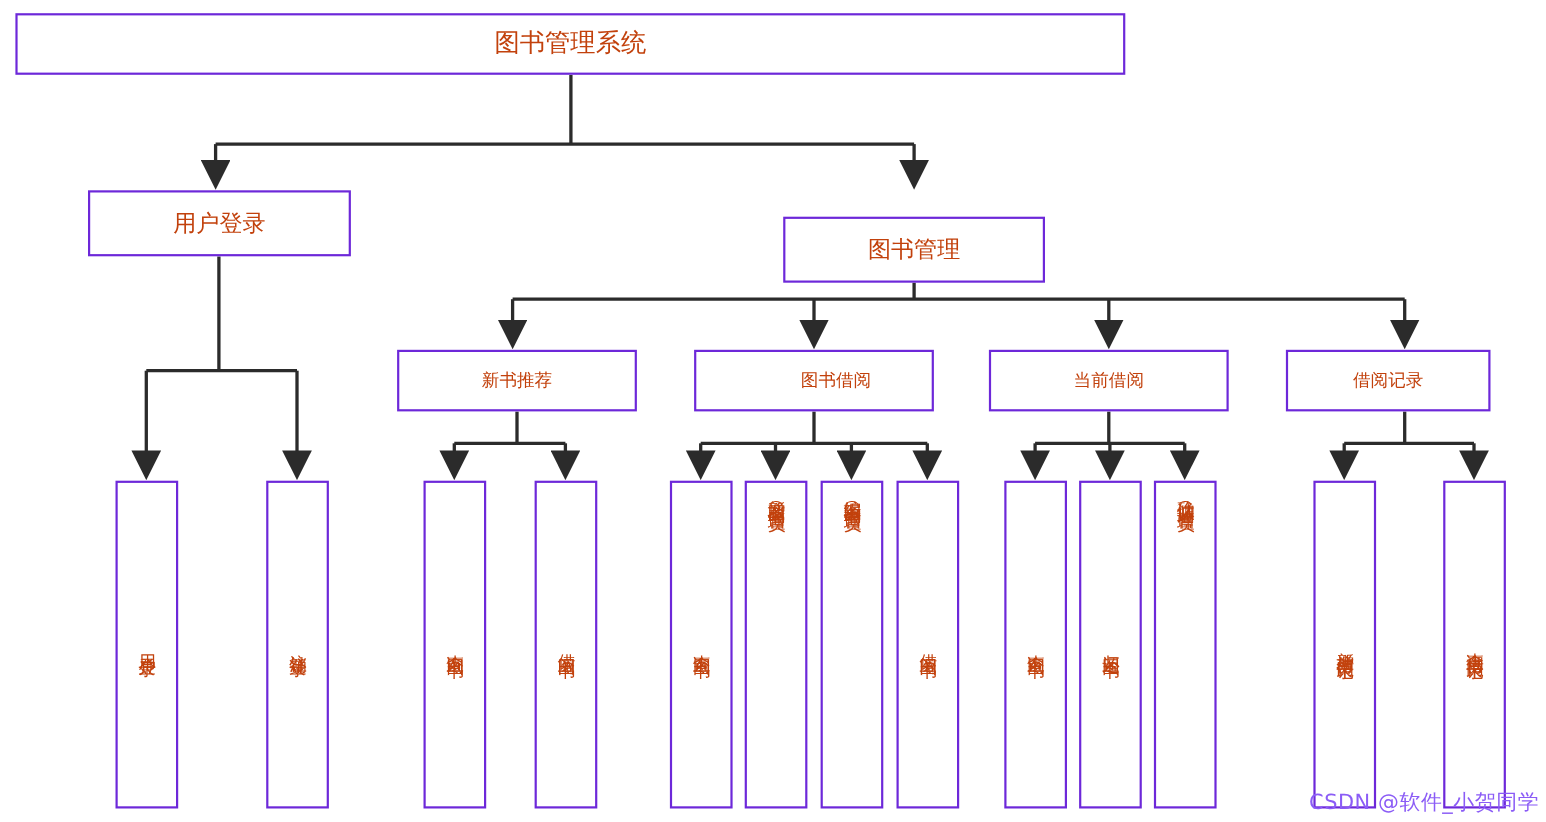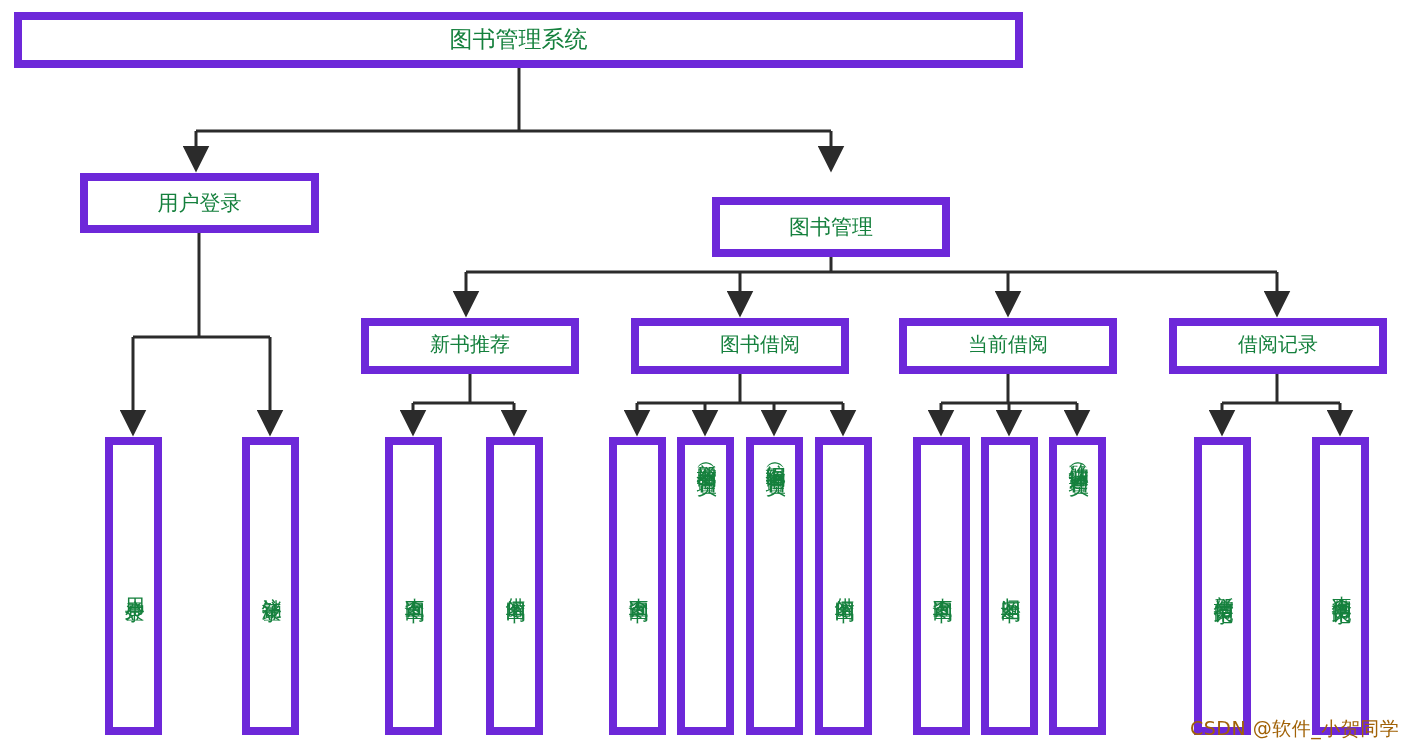--- a/index.html
+++ b/index.html
@@ -22,58 +22,57 @@
     position: absolute;
     left: 0;
     top: 0;
     width: 1405px;
     height: 747px;
     pointer-events: none;
   }
   .node {
     position: absolute;
     box-sizing: border-box;
-    border: 8px solid #6d28d9;
+    border: 2px solid #6d28d9;
     background: #ffffff;
     display: flex;
     align-items: center;
     justify-content: center;
-    color: #15803d;
+    color: #c2410c;
     line-height: 1.18;
   }
   .node.level0 {
     font-size: 23px;
   }
   .node.level1 {
     font-size: 21px;
   }
   .node.level2 {
-    font-size: 20px;
-    font-family: Liberation Mono, monospace;
+    font-size: 16px;
   }
   .leaf-label {
     writing-mode: vertical-rl;
     text-orientation: upright;
     letter-spacing: 2px;
     white-space: nowrap;
     display: block;
   }
   .node.leaf {
     align-items: center;
     justify-content: center;
     padding: 2px 0;
   }
   .node.leaf.top-align {
     align-items: flex-start;
     padding-top: 3px;
   }
   .watermark {
     position: absolute;
     font-size: 19px;
-    color: #a16207;
+    color: #8b5cf6;
     white-space: nowrap;
     letter-spacing: 0.5px;
   }
 </style>
 </head>
 <body>
 
 <div id="diagram-root">
 
   <svg id="edge-layer" viewBox="0 0 1405 747" width="1405" height="747" xmlns="http://www.w3.org/2000/svg">
@@ -139,21 +138,21 @@
 
   <div class="node level2" style="left:361px; top:318px; width:218px; height:56px;">
     <span>新书推荐</span>
   </div>
   <div class="node level2" style="left:631px; top:318px; width:218px; height:56px;padding-left:40px;">
     <span>图书借阅</span>
   </div>
   <div class="node level2" style="left:899px; top:318px; width:218px; height:56px;text-align:center;">
     <span>当前借阅</span>
   </div>
-  <div class="node level2" style="left:1169px; top:318px; width:218px; height:56px;">
+  <div class="node level2" style="left:1169px; top:318px; width:186px; height:56px;">
     <span>借阅记录</span>
   </div>
 
   <div class="node level2 leaf" style="left:105px; top:437px; width:57px; height:298px;">
     <span class="leaf-label">用户登录</span>
   </div>
   <div class="node level2 leaf" style="left:242px; top:437px; width:57px; height:298px;">
     <span class="leaf-label">注销登录</span>
   </div>
 

